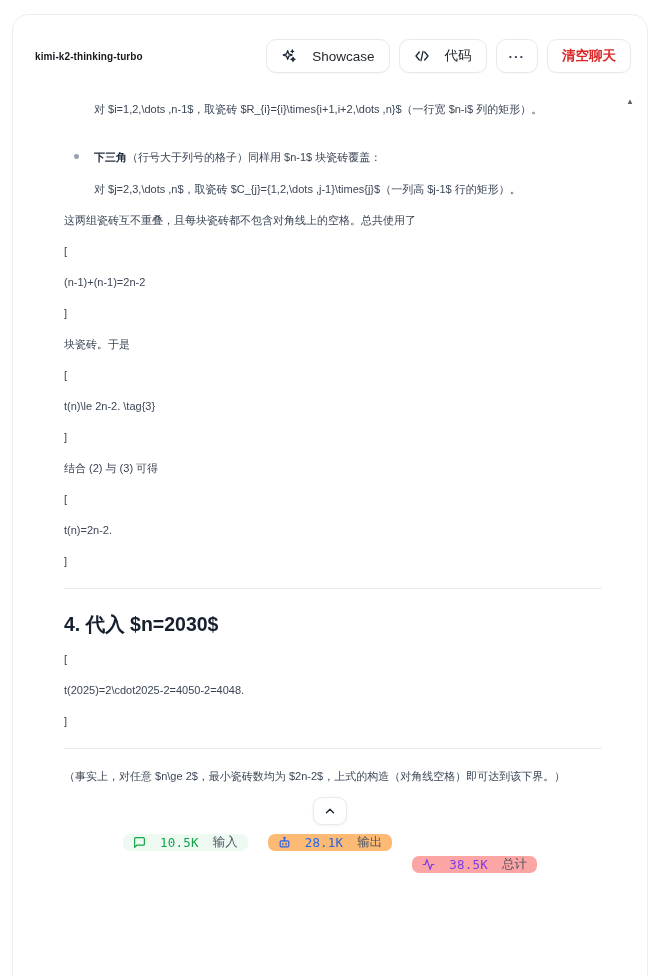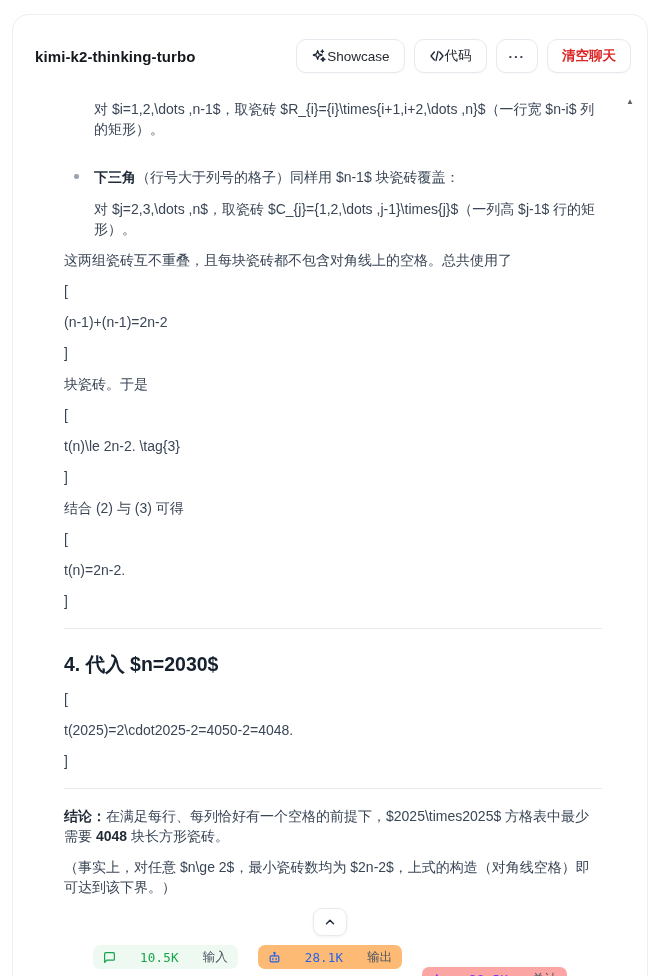--- a/index.html
+++ b/index.html
@@ -12,39 +12,39 @@
   .card {
     position: absolute; left: 12px; top: 14px; width: 636px; height: 980px;
     background: #ffffff; border: 1px solid #eceef2;
     border-radius: 16px 16px 0 0;
   }
   
   .header {
     display: flex; align-items: center; justify-content: space-between;
     padding: 24px 16px 16px 22px;
   }
-  .title { font-size: 15px; font-weight: 700; color: #15181d; letter-spacing: .1px; }
+  .title { font-size: 10px; font-weight: 700; color: #15181d; letter-spacing: .1px; }
   .actions { display: flex; align-items: center; gap: 9px; }
   .btn {
-    display: inline-flex; align-items: center; gap: 0; height: 34px;
+    display: inline-flex; align-items: center; gap: 15px; height: 34px;
     padding: 0 14px; background: #fff; border: 1px solid #e7e9ee; border-radius: 10px;
     font-family: inherit; font-size: 13.5px; color: #24292f; cursor: pointer;
     box-shadow: 0 1px 1px rgba(16,24,40,.03); white-space: nowrap;
   }
   .btn-more { padding: 0 12px; font-weight: 700; letter-spacing: 1px; color: #374151; }
   .btn-danger { color: #dc2626; font-weight: 600; border-radius: 10px; }
   .ico { display: inline-flex; align-items: center; color: #1f2937; }
   .ico svg { display: block; }
   
   .content { padding: 0 45px 0 51px; position: relative; }
   .scroll-arrow {
     position: absolute; top: 83px; right: 13px; font-size: 8px; color: #5f6368;
     line-height: 1; cursor: pointer;
   }
-  .body { margin: 11px 0; font-size: 14px; line-height: 20px; color: #3a4656; }
+  .body { margin: 11px 0; font-size: 11px; line-height: 20px; color: #3a4656; }
   .body b, .body strong { color: #1f2937; font-weight: 700; }
   ul.tile-list { list-style: none; margin: 10px 0 8px 0; padding: 0 0 0 30px; }
   ul.tile-list li { position: relative; margin-bottom: 28px; }
   ul.tile-list li:last-child { margin-bottom: 0; }
   ul.tile-list .body { margin: 0 0 12px 0; }
   ul.tile-list .body:last-child { margin-bottom: 0; }
   .dot {
     position: absolute; left: -20px; top: 7px; width: 4.5px; height: 4.5px;
     border-radius: 50%; background: #9aa2ae;
   }
@@ -53,21 +53,21 @@
   
   .footer { margin-top: 6px; }
   .scroll-top-row { display: flex; justify-content: center; }
   .scroll-top {
     width: 34px; height: 28px; display: inline-flex; align-items: center; justify-content: center;
     background: #fff; border: 1px solid #e9eaee; border-radius: 9px; cursor: pointer;
     box-shadow: 0 1px 3px rgba(16,24,40,.06); color: #6b7280; padding: 0;
   }
   .badges { display: flex; justify-content: center; gap: 20px; margin-top: 9px; }
   .badge {
-    display: inline-flex; align-items: center; gap: 24px; height: 24px;
+    display: inline-flex; align-items: center; gap: 14px; height: 17px;
     padding: 0 10px; border-radius: 7px; font-size: 12.5px;
   }
   .b-ico { display: inline-flex; align-items: center; }
   .b-ico svg { display: block; }
   .b-num { font-family: "DejaVu Sans Mono", "Liberation Mono", monospace; font-size: 12.5px; letter-spacing: .2px; }
   .b-label { color: #4b5563; }
 </style>
 </head>
 <body>
 
@@ -135,21 +135,20 @@
 
     <hr class="divider">
     <h3 class="section">4. 代入 $n=2030$</h3>
 
     <p class="body">[</p>
     <p class="body">t(2025)=2\cdot2025-2=4050-2=4048.</p>
     <p class="body">]</p>
 
     <hr class="divider">
 
-    <p class="body"><strong>结论：</strong><span>在满足每行、每列恰好有一个空格的前提下，$2025\times2025$ 方格表中最少需要 </span><strong>4048</strong><span> 块长方形瓷砖。</span></p>
     <p class="body">（事实上，对任意 $n\ge 2$，最小瓷砖数均为 $2n-2$，上式的构造（对角线空格）即可达到该下界。）</p>
   </div>
 
   <div class="footer">
     <div class="scroll-top-row">
       <button class="scroll-top">
         <span class="ico">
           <svg width="14" height="14" viewBox="0 0 24 24" fill="none" stroke="currentColor" stroke-width="2.4" stroke-linecap="round" stroke-linejoin="round">
               <polyline points="6 15 12 9 18 15"></polyline>
             </svg>

